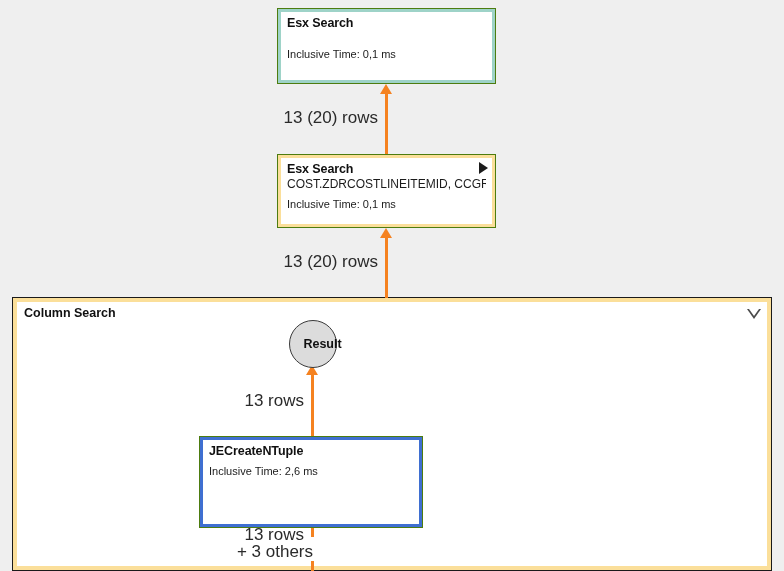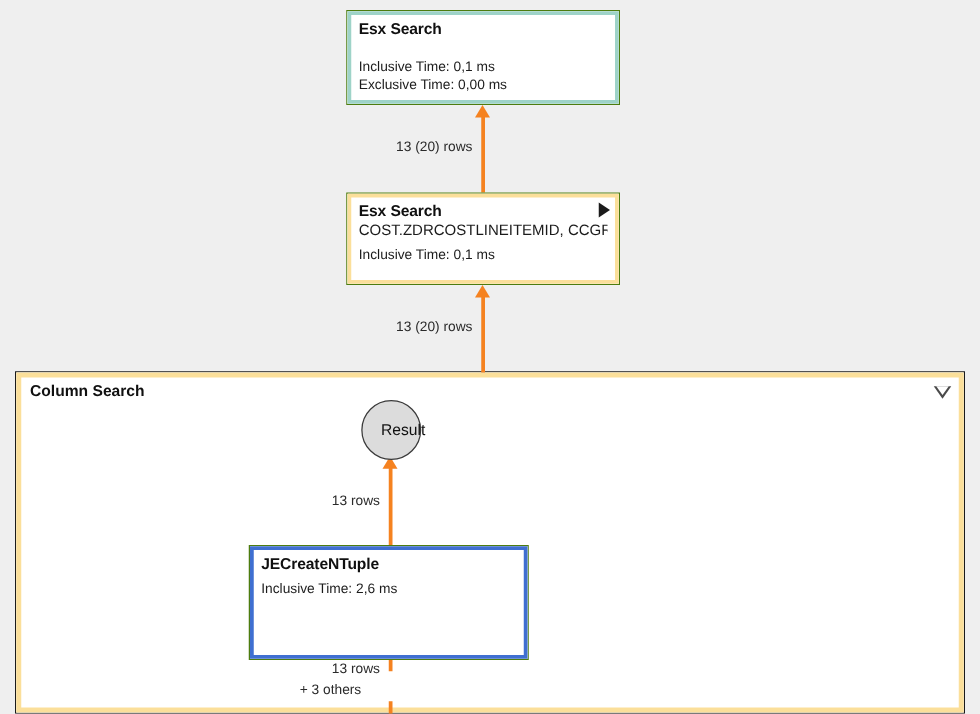--- a/index.html
+++ b/index.html
@@ -87,21 +87,20 @@
     border: 1px solid #1a1a1a;
     z-index: 1;
   }
   .group-inner {
     box-sizing: border-box;
     width: 100%;
     height: 100%;
     border: 4px solid #fbdf9a;
     background: #ffffff;
     position: relative;
-    text-align: right;
   }
   .group-title {
     position: absolute;
     left: 7px;
     top: 4px;
     font-size: 12.5px;
     font-weight: bold;
     color: #101010;
     white-space: nowrap;
   }
@@ -133,21 +132,21 @@
     border-radius: 50%;
     background: #dcdcdc;
     border: 1.5px solid #3a3a3a;
     z-index: 6;
     display: flex;
     align-items: center;
     justify-content: center;
   }
   .result-label {
     font-size: 12.5px;
-    font-weight: normal;
+    font-weight: bold;
     color: #101010;
     padding-left: 19px;
   }
 
   
   .edge-line {
     position: absolute;
     width: 3px;
     background: #f58220;
     z-index: 3;
@@ -155,21 +154,21 @@
   .edge-arrow {
     position: absolute;
     width: 0; height: 0;
     border-left: 6px solid transparent;
     border-right: 6px solid transparent;
     border-bottom: 10px solid #f58220;
     z-index: 4;
   }
   .edge-label {
     position: absolute;
-    font-size: 11px;
+    font-size: 17px;
     color: #2a2a2a;
     line-height: 14px;
     white-space: nowrap;
     text-align: right;
     z-index: 4;
     background: transparent;
   }
 </style>
 </head>
 <body>
@@ -191,33 +190,32 @@
   <div class="edge-arrow" style="left:380px; top:228px;"></div>
   <div class="edge-label" style="left:276px; top:255px; width:102px;">13 (20) rows</div>
 
   <div class="edge-line" style="left:311px; top:374px; height:64px;"></div>
   <div class="edge-arrow" style="left:306px; top:365px;"></div>
   <div class="edge-label" style="left:222px; top:394px; width:82px;">13 rows</div>
 
   <div class="edge-line" style="left:311px; top:525px; height:12px;"></div>
   <div class="edge-arrow" style="left:306px; top:516px;"></div>
   <div class="edge-label" style="left:220px; top:528px; width:84px;">13 rows</div>
-  <div class="edge-label" style="left:205px; top:545px; width:84px;">+ 3 others</div>
+  <div class="edge-label" style="left:229px; top:545px; width:84px;">+ 3 others</div>
   <div class="edge-line" style="left:311px; top:561px; height:10px;"></div>
 
   <div class="result-node" style="left:289px; top:320px;">
     <span class="result-label">Result</span>
   </div>
 
   <div class="node teal" style="left:277px; top:8px; width:219px; height:76px;">
     <div class="node-inner">
       <div class="node-title">Esx Search</div>
       <div class="stats-gap-lg"></div>
       <div class="node-stats">Inclusive Time: 0,1 ms</div>
-      <div class="node-stats">Exclusive Time: 0,00 ms</div>
     </div>
   </div>
 
   <div class="node gold" style="left:277px; top:154px; width:219px; height:74px;">
     <div class="node-inner">
       <div class="expand-tri"></div>
       <div class="node-title">Esx Search</div>
       <div class="node-sub">COST.ZDRCOSTLINEITEMID, CCGRP.ZD...</div>
       <div class="stats-gap-sm"></div>
       <div class="node-stats">Inclusive Time: 0,1 ms</div>

